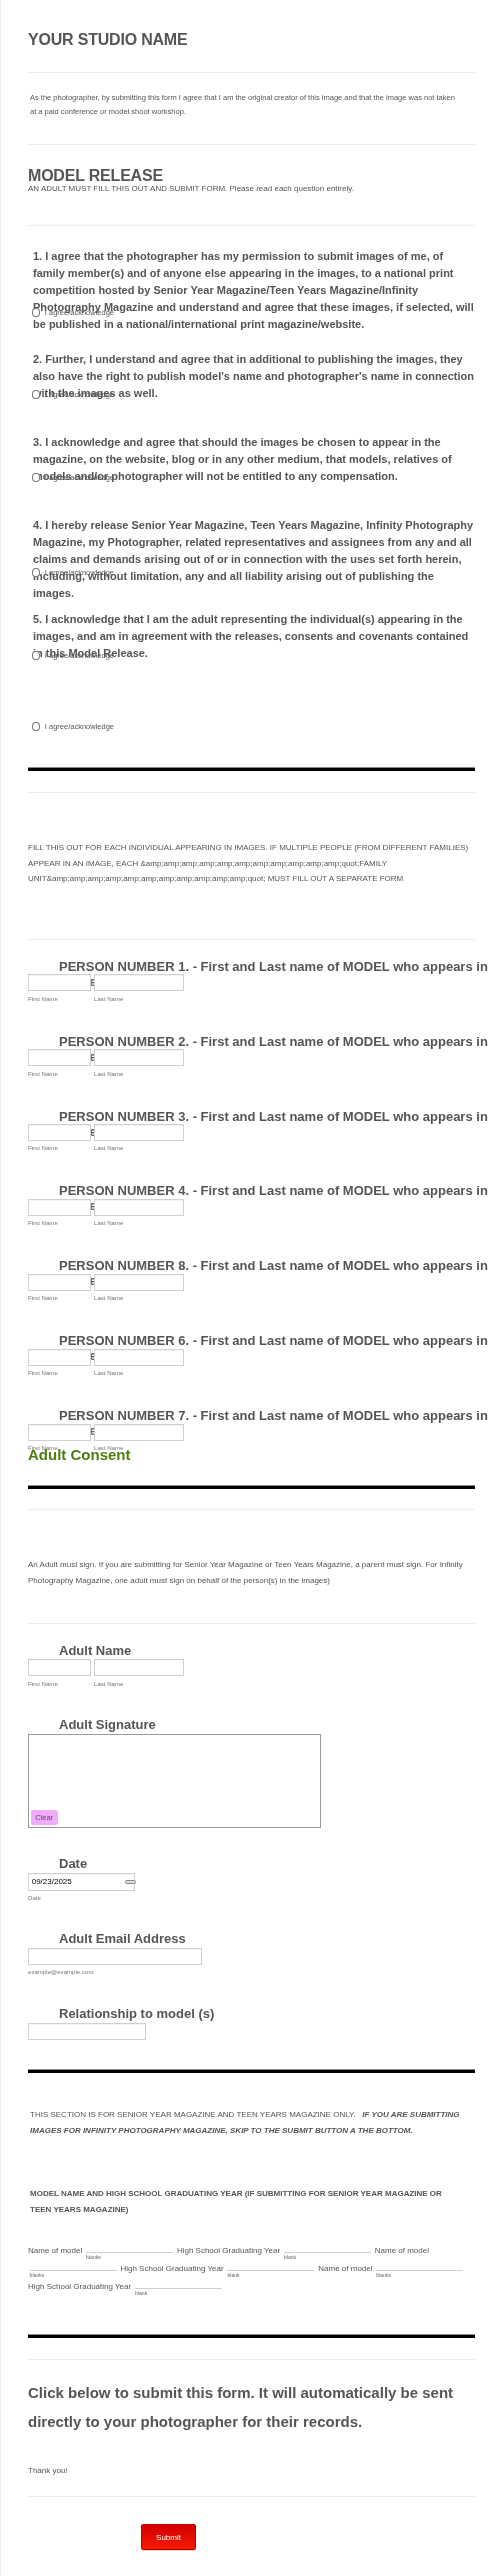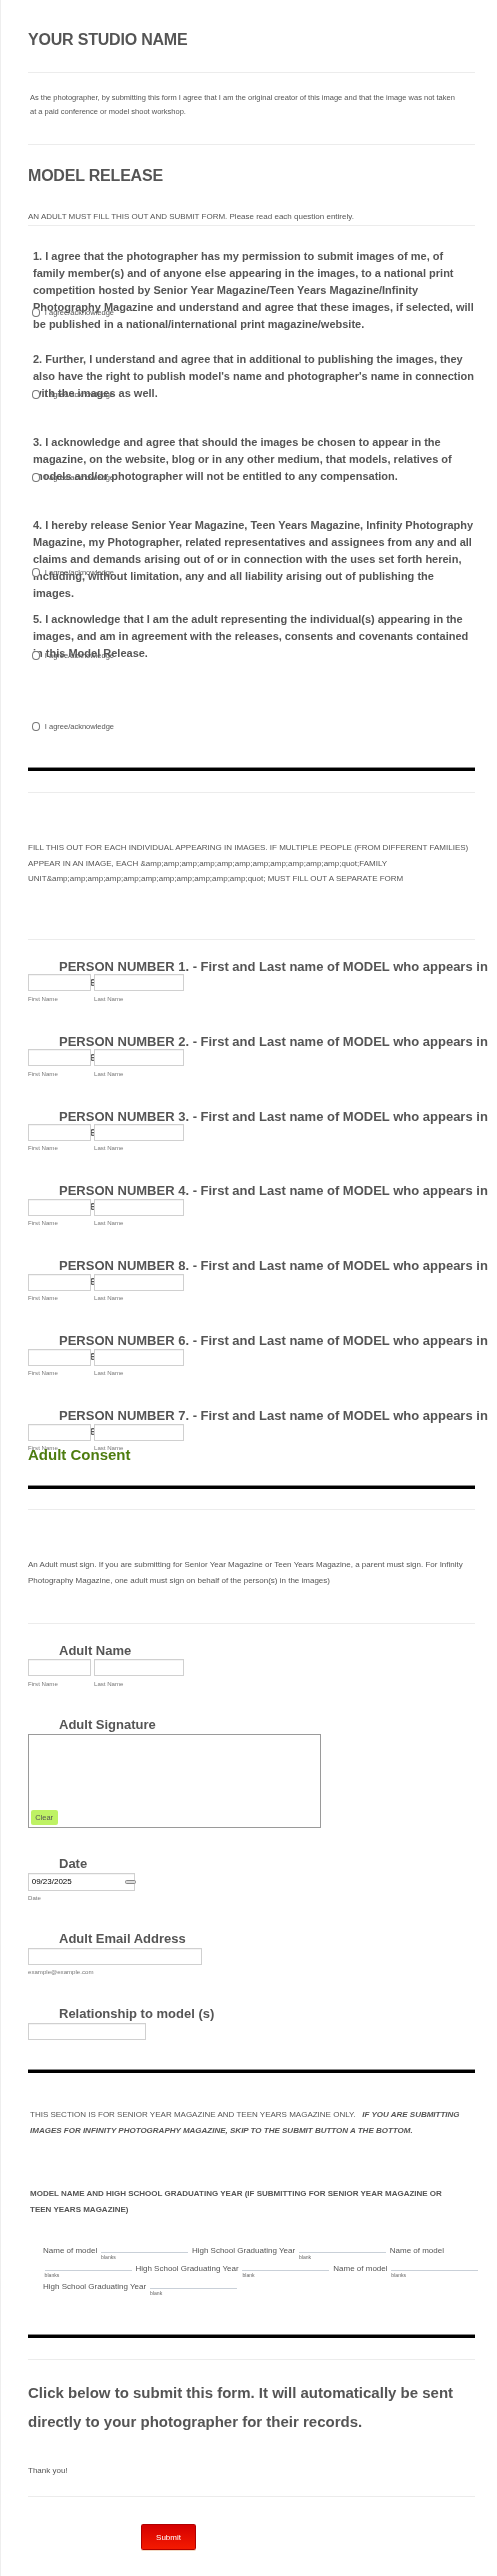--- a/index.html
+++ b/index.html
@@ -12,39 +12,39 @@
   .h-big { font-size: 16px; font-weight: bold; color: #555555; letter-spacing: -0.2px; }
   .sub { font-size: 8px; color: #555; }
   .para { font-size: 7.5px; color: #555; line-height: 14.4px; }
   .q { left: 32px; width: 444px; font-size: 11px; font-weight: bold; color: #555; line-height: 17px; }
   .radio-row { left: 31px; display: flex; align-items: center; gap: 5.3px; font-size: 7.5px; color: #555; cursor: pointer; }
   .radio { width: 7.5px; height: 8.6px; border: 0.8px solid #777; border-radius: 50%; background: #fff; display: inline-block; }
   .label-b { left: 27px; font-size: 13px; font-weight: bold; color: #555; padding-left: 31px; }
   .inp { position: absolute; height: 17px; border: 0.5px solid #d0d0d0; box-shadow: inset 0 0.5px 0.5px #eaeaea; background: #fff; font-family: "Liberation Sans", sans-serif; font-size: 8px; padding: 0 2.7px; color: #000; }
   .sublabel { position: absolute; font-size: 6.1px; color: #777; }
   .sig { position: absolute; left: 27px; width: 293px; height: 94px; border: 0.5px solid #9a9a9a; background: #fff; }
-  .clear-btn { position: absolute; left: 1.6px; bottom: 1.6px; width: 27px; height: 15px; background: #bef264; border: none; border-radius: 2.1px; font-family: "Liberation Sans", sans-serif; font-size: 7.5px; color: #555; cursor: pointer; }
+  .clear-btn { position: absolute; left: 1.6px; bottom: 1.6px; width: 27px; height: 15px; background: #f0abfc; border: none; border-radius: 2.1px; font-family: "Liberation Sans", sans-serif; font-size: 7.5px; color: #555; cursor: pointer; }
   .cal-btn { position: absolute; width: 11.2px; height: 4.3px; border: 0.5px solid #888; border-radius: 1.6px; background: #ddd; cursor: pointer; }
-  .inline-form { position: absolute; left: 42px; width: 444px; font-size: 8px; color: #555; line-height: 18px; }
+  .inline-form { position: absolute; left: 27px; width: 444px; font-size: 8px; color: #555; line-height: 18px; }
   .blank { display: inline-block; position: relative; width: 87px; height: 10.7px; border-bottom: 1.1px solid #c9d0d8; margin: 0 1.6px; vertical-align: baseline; cursor: text; }
   .blank-note { position: absolute; left: 0; top: 11.8px; font-size: 5.1px; color: #666; line-height: 6.4px; }
   .submit { position: absolute; left: 140px; top: 2524px; width: 55px; height: 26px; border: 0.5px solid #b00000; border-radius: 1.6px; background: linear-gradient(#d50000, #f41a00); color: #fff; font-family: "Liberation Sans", sans-serif; font-size: 8px; cursor: pointer; box-shadow: 0 0.5px 0.5px #e9b58a; }
 </style>
 </head>
 <body>
 
 <div class="page">
 
   <div class="abs h-big" style="left:27px; top:31px;">YOUR STUDIO NAME</div>
   <div class="hr-light" style="top:72px;"></div>
   <div class="abs para" style="left:29px; top:91px; width:428px;">As the photographer, by submitting this form I agree that I am the original creator of this image and that the image was not taken at a paid conference or model shoot workshop.</div>
   <div class="hr-light" style="top:144px;"></div>
 
   <div class="abs h-big" style="left:27px; top:167px;">MODEL RELEASE</div>
-  <div class="abs sub" style="left:27px; top:212px;">AN ADULT MUST FILL THIS OUT AND SUBMIT FORM. Please read each question entirely.</div>
+  <div class="abs sub" style="left:27px; top:184px;">AN ADULT MUST FILL THIS OUT AND SUBMIT FORM. Please read each question entirely.</div>
   <div class="hr-light" style="top:225px;"></div>
 
   <div class="abs q" style="top:248px;">1. I agree that the photographer has my permission to submit images of me, of family member(s) and of anyone else appearing in the images, to a national print competition hosted by Senior Year Magazine/Teen Years Magazine/Infinity Photography Magazine and understand and agree that these images, if selected, will be published in a national/international print magazine/website.</div>
   <label class="abs radio-row" style="top:308px;">
     <span class="radio"></span>
     <span>I agree/acknowledge</span>
   </label>
 
   <div class="abs q" style="top:351px;">2. Further, I understand and agree that in additional to publishing the images, they also have the right to publish model's name and photographer's name in connection with the images as well.</div>
   <label class="abs radio-row" style="top:390px;">

